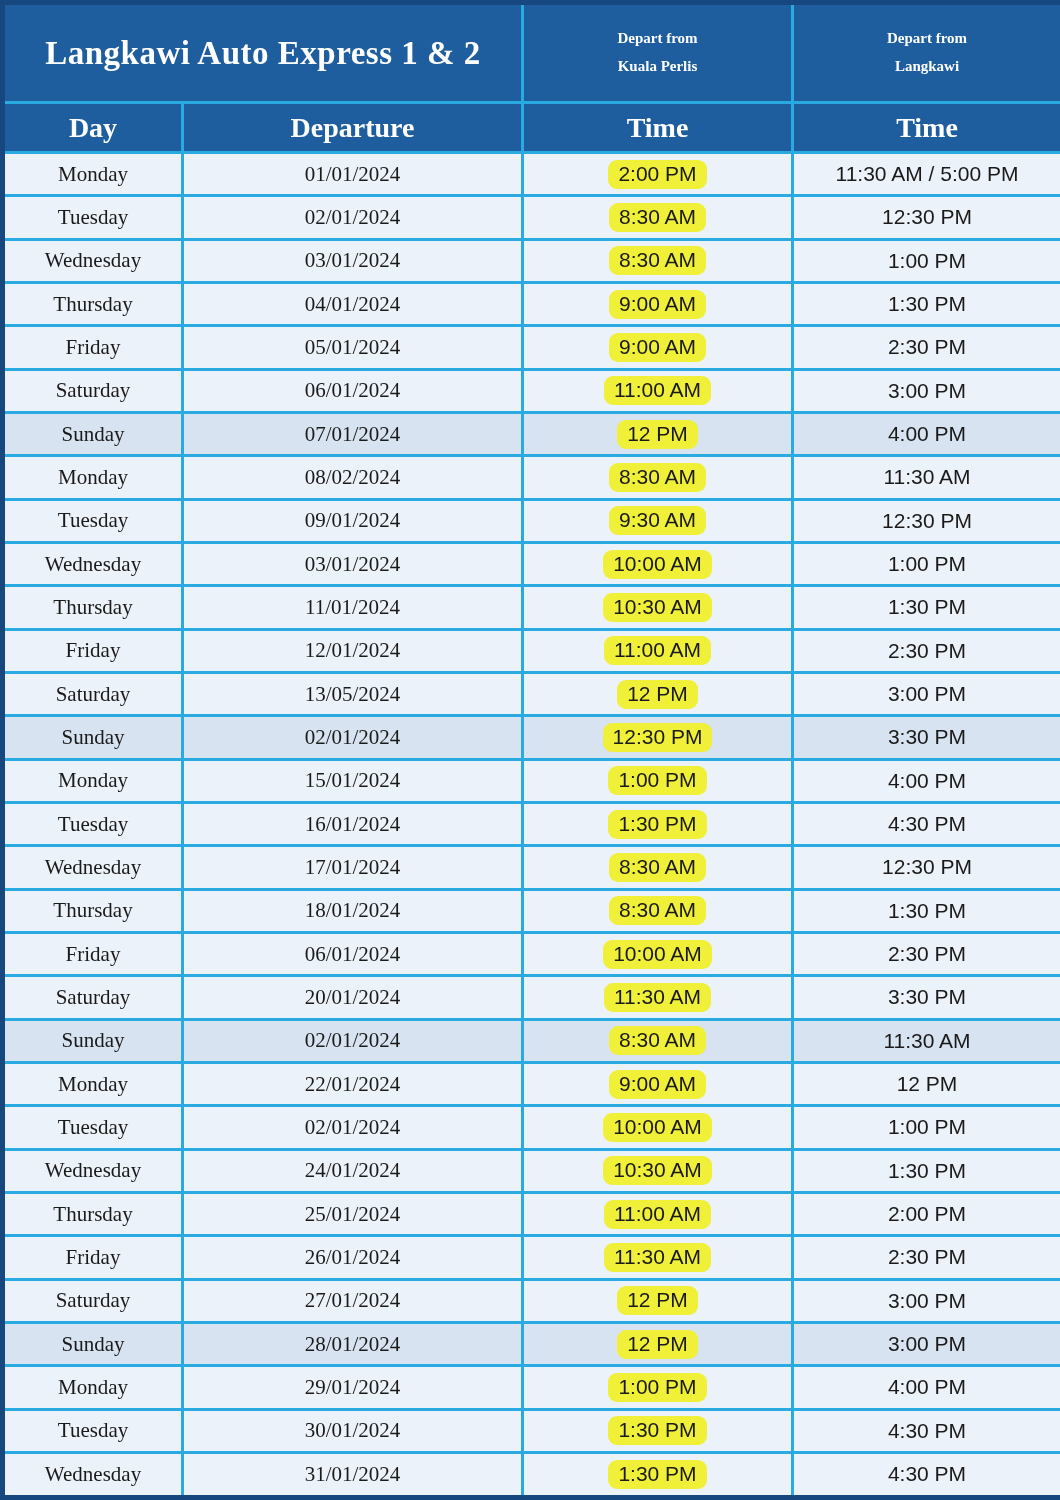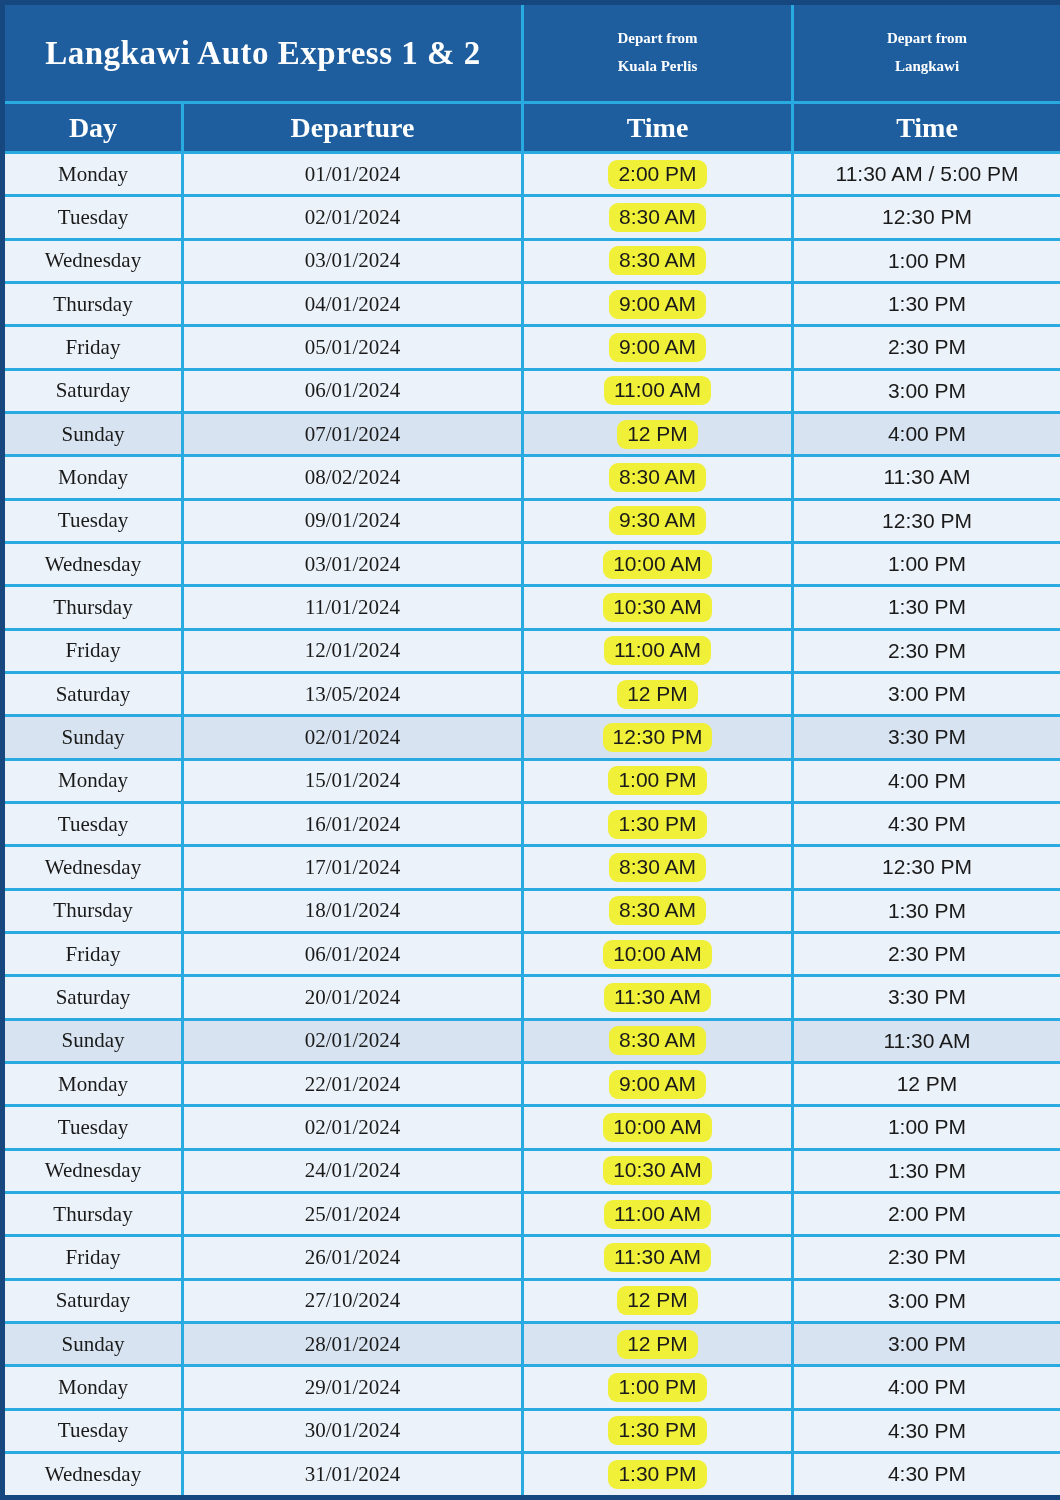--- a/index.html
+++ b/index.html
@@ -247,21 +247,21 @@
         <td class="sans">2:00 PM</td>
       </tr>
       <tr>
         <td class="serif">Friday</td>
         <td class="serif">26/01/2024</td>
         <td class="sans"><span class="highlight">11:30 AM</span></td>
         <td class="sans">2:30 PM</td>
       </tr>
       <tr>
         <td class="serif">Saturday</td>
-        <td class="serif">27/10/2024</td>
+        <td class="serif">27/01/2024</td>
         <td class="sans"><span class="highlight">12 PM</span></td>
         <td class="sans">3:00 PM</td>
       </tr>
       <tr class="sunday">
         <td class="serif">Sunday</td>
         <td class="serif">28/01/2024</td>
         <td class="sans"><span class="highlight">12 PM</span></td>
         <td class="sans">3:00 PM</td>
       </tr>
       <tr>

